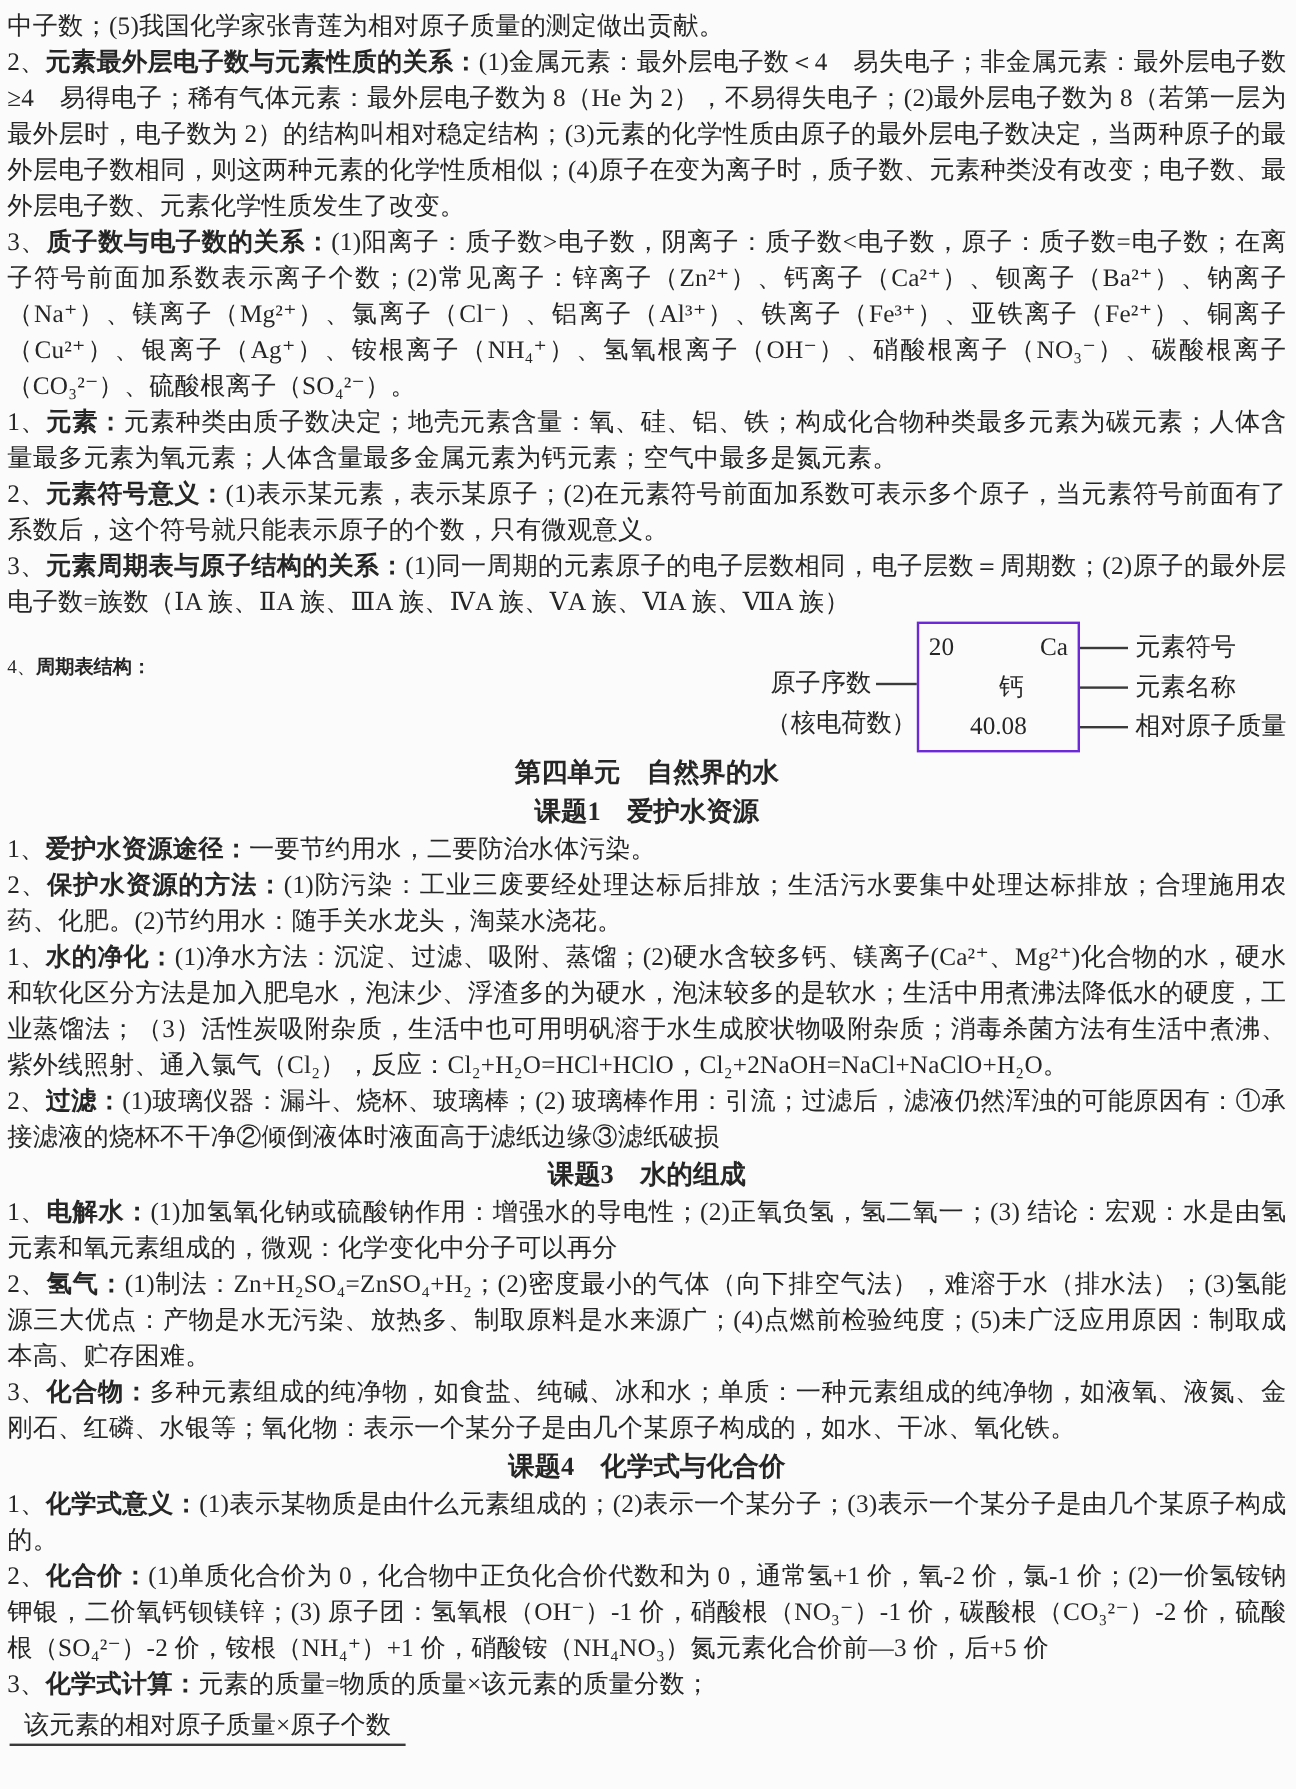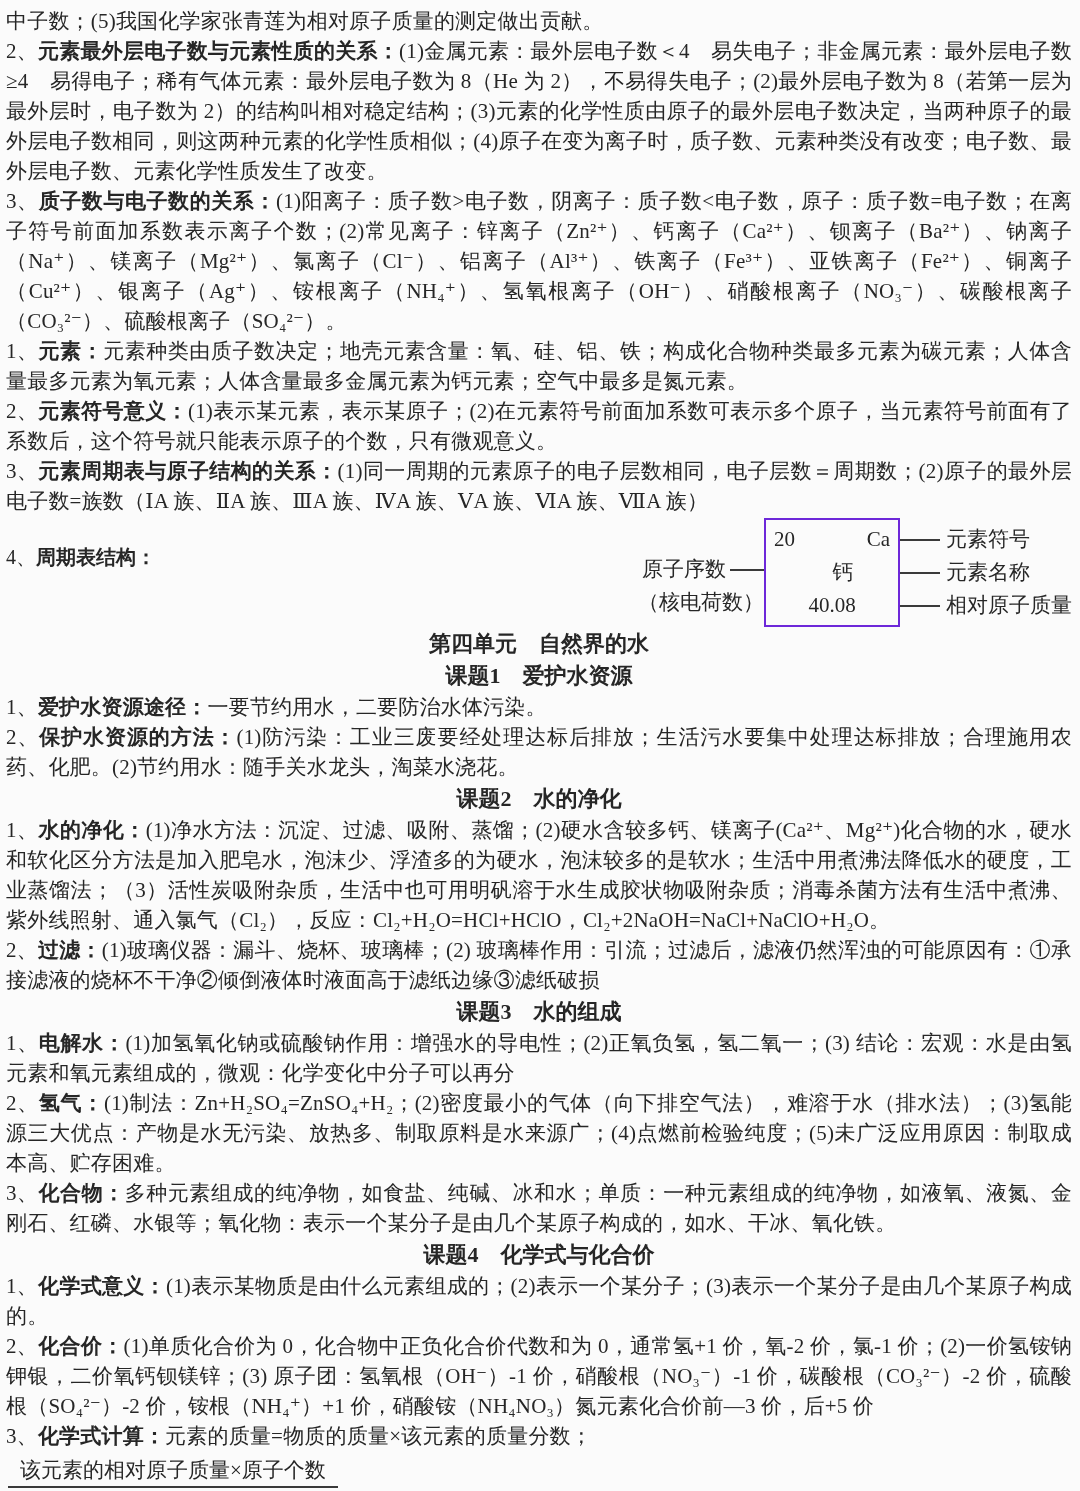--- a/index.html
+++ b/index.html
@@ -31,21 +31,21 @@
     line-height:31px;
     text-align:center;
     font-weight:bold;
   }
   
   .struct-row{
     display:flex;
     align-items:flex-start;
   }
   .struct-row .struct-text{
-    font-size:20px;
+    font-size:16px;
     line-height:30px;
     margin-top:26px;
     white-space:nowrap;
   }
   .pt-diagram{
     margin-left:auto;
     display:flex;
     align-items:flex-start;
     font-size:21px;
     line-height:33px;
@@ -120,21 +120,20 @@
     </div>
   </div>
 
   <h2 class="heading">第四单元　自然界的水</h2>
   <h2 class="heading">课题1　爱护水资源</h2>
 
   <p class="body"><span class="num">1、</span><span class="lbl">爱护水资源途径：</span><span>一要节约用水，二要防治水体污染。</span></p>
 
   <p class="body"><span class="num">2、</span><span class="lbl">保护水资源的方法：</span><span>(1)防污染：工业三废要经处理达标后排放；生活污水要集中处理达标排放；合理施用农药、化肥。(2)节约用水：随手关水龙头，淘菜水浇花。</span></p>
 
-  <h2 class="heading">课题2　水的净化</h2>
 
   <p class="body"><span class="num">1、</span><span class="lbl">水的净化：</span><span>(1)净水方法：沉淀、过滤、吸附、蒸馏；(2)硬水含较多钙、镁离子(Ca²⁺、Mg²⁺)化合物的水，硬水和软化区分方法是加入肥皂水，泡沫少、浮渣多的为硬水，泡沫较多的是软水；生活中用煮沸法降低水的硬度，工业蒸馏法；（3）活性炭吸附杂质，生活中也可用明矾溶于水生成胶状物吸附杂质；消毒杀菌方法有生活中煮沸、紫外线照射、通入氯气（Cl₂），反应：Cl₂+H₂O=HCl+HClO，Cl₂+2NaOH=NaCl+NaClO+H₂O。</span></p>
 
   <p class="body"><span class="num">2、</span><span class="lbl">过滤：</span><span>(1)玻璃仪器：漏斗、烧杯、玻璃棒；(2) 玻璃棒作用：引流；过滤后，滤液仍然浑浊的可能原因有：①承接滤液的烧杯不干净②倾倒液体时液面高于滤纸边缘③滤纸破损</span></p>
 
   <h2 class="heading">课题3　水的组成</h2>
 
   <p class="body"><span class="num">1、</span><span class="lbl">电解水：</span><span>(1)加氢氧化钠或硫酸钠作用：增强水的导电性；(2)正氧负氢，氢二氧一；(3) 结论：宏观：水是由氢元素和氧元素组成的，微观：化学变化中分子可以再分</span></p>
 
   <p class="body"><span class="num">2、</span><span class="lbl">氢气：</span><span>(1)制法：Zn+H₂SO₄=ZnSO₄+H₂；(2)密度最小的气体（向下排空气法），难溶于水（排水法）；(3)氢能源三大优点：产物是水无污染、放热多、制取原料是水来源广；(4)点燃前检验纯度；(5)未广泛应用原因：制取成本高、贮存困难。</span></p>

